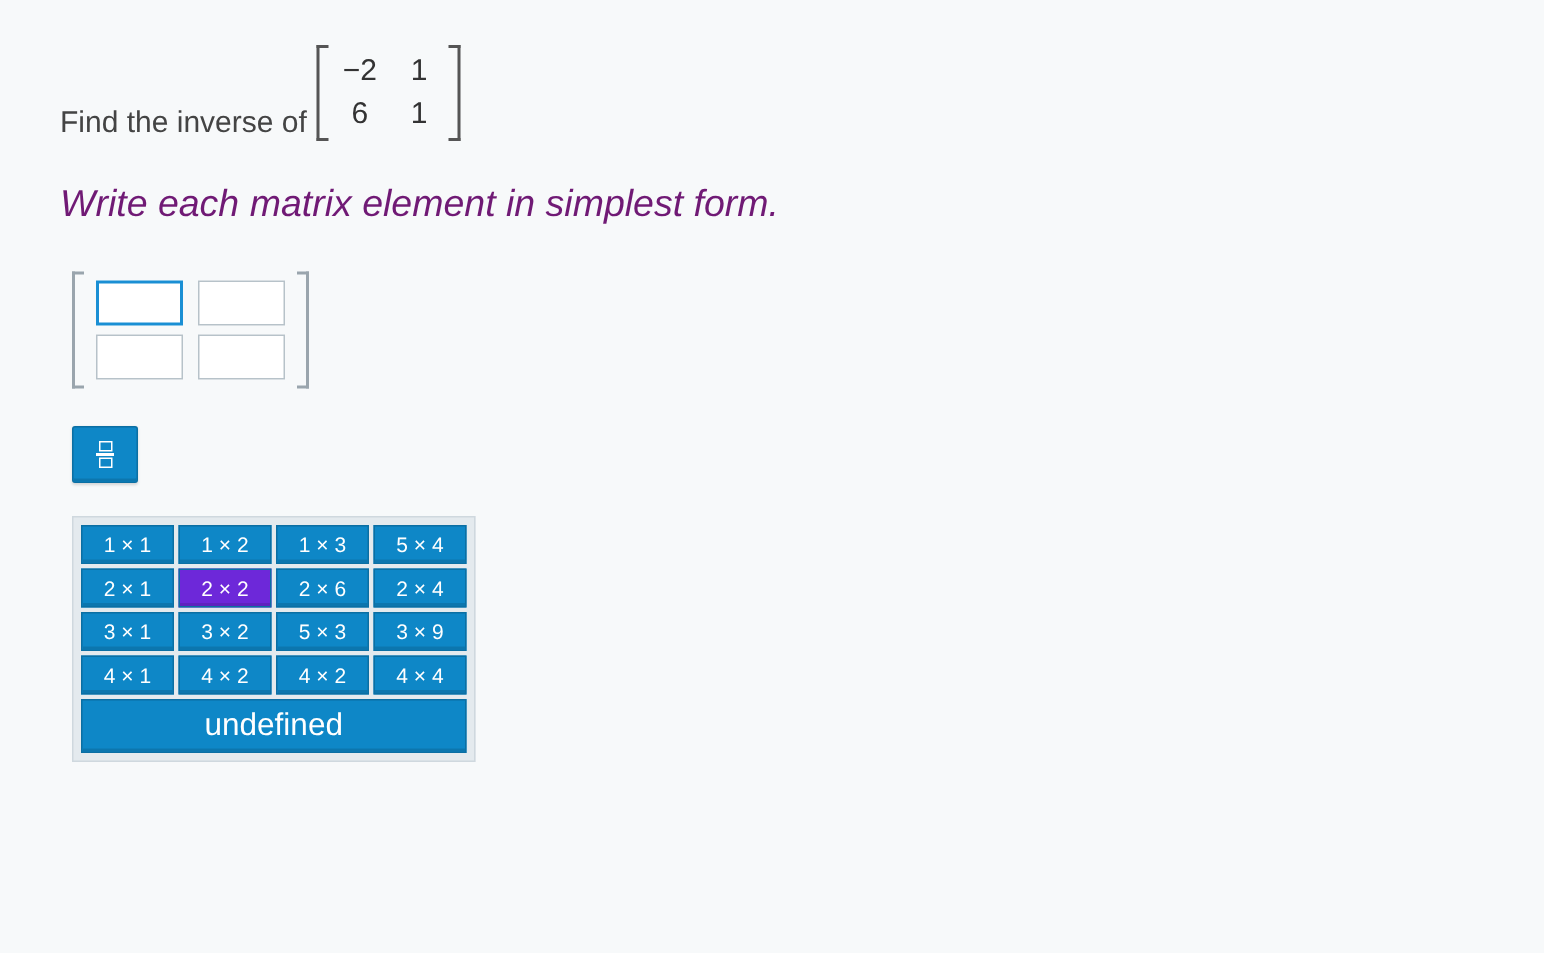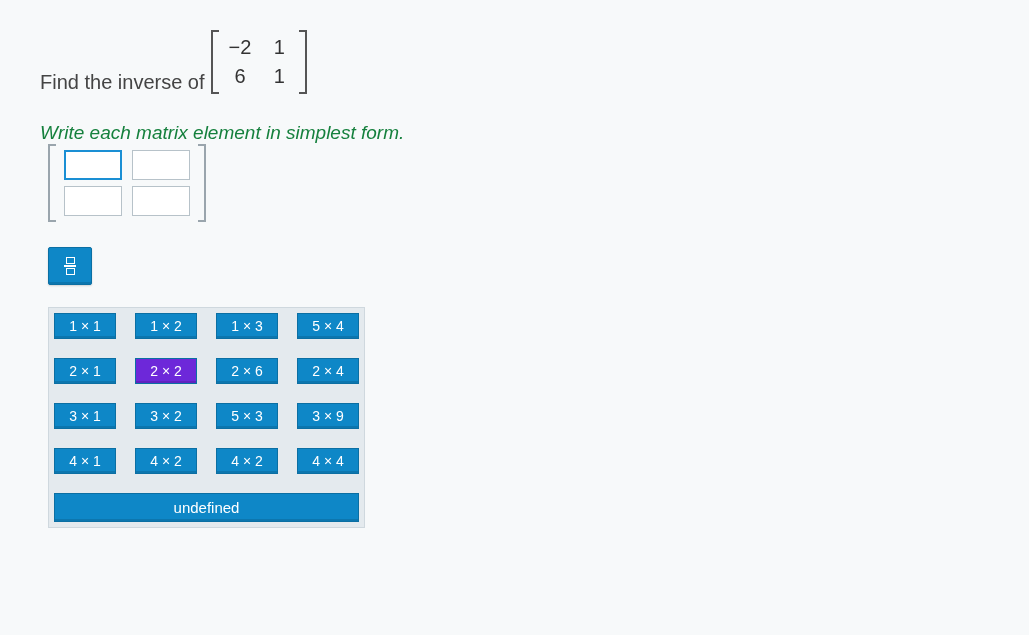--- a/index.html
+++ b/index.html
@@ -33,23 +33,24 @@
     .matrix-grid {
       display: grid;
       grid-template-columns: auto auto;
       gap: 6px 18px;
       padding: 6px 10px;
       font-size: 20px;
       color: #333;
     }
     .matrix-grid span { text-align: center; min-width: 20px; }
     .hint {
-      font-size: 19px;
+      font-size: 25px;
       font-style: italic;
-      color: #15803d;
+      color: #701a75;
+      margin-bottom: 30px;
     }
     .answer-matrix {
       display: inline-flex;
       align-items: stretch;
       margin-bottom: 25px;
       margin-left: 8px;
     }
     .answer-bracket {
       width: 8px;
       border: 2px solid #9aa5ad;
@@ -104,41 +105,41 @@
     .size-panel {
       background: #e4eaee;
       border: 1px solid #cfd8de;
       padding: 5px;
       display: inline-block;
       margin-left: 8px;
     }
     .size-grid {
       display: grid;
       grid-template-columns: repeat(4, auto);
-      gap: 19px;
+      gap: 3px;
     }
     .size-btn {
       background: #0e87c7;
       color: #fff;
       font-size: 14px;
       padding: 4px 0;
       width: 62px;
       text-align: center;
       border: 1px solid #0b6fa3;
       cursor: pointer;
       box-shadow: inset 0 -2px 0 rgba(0,0,0,0.12);
     }
     .size-btn.selected {
       background: #6d28d9;
     }
     .undefined-btn {
       grid-column: 1 / span 4;
       background: #0e87c7;
       color: #fff;
-      font-size: 15px;
+      font-size: 21px;
       padding: 5px 0;
       text-align: center;
       border: 1px solid #0b6fa3;
       cursor: pointer;
       box-shadow: inset 0 -2px 0 rgba(0,0,0,0.12);
     }
   </style>
 </head>
 <body>
 

